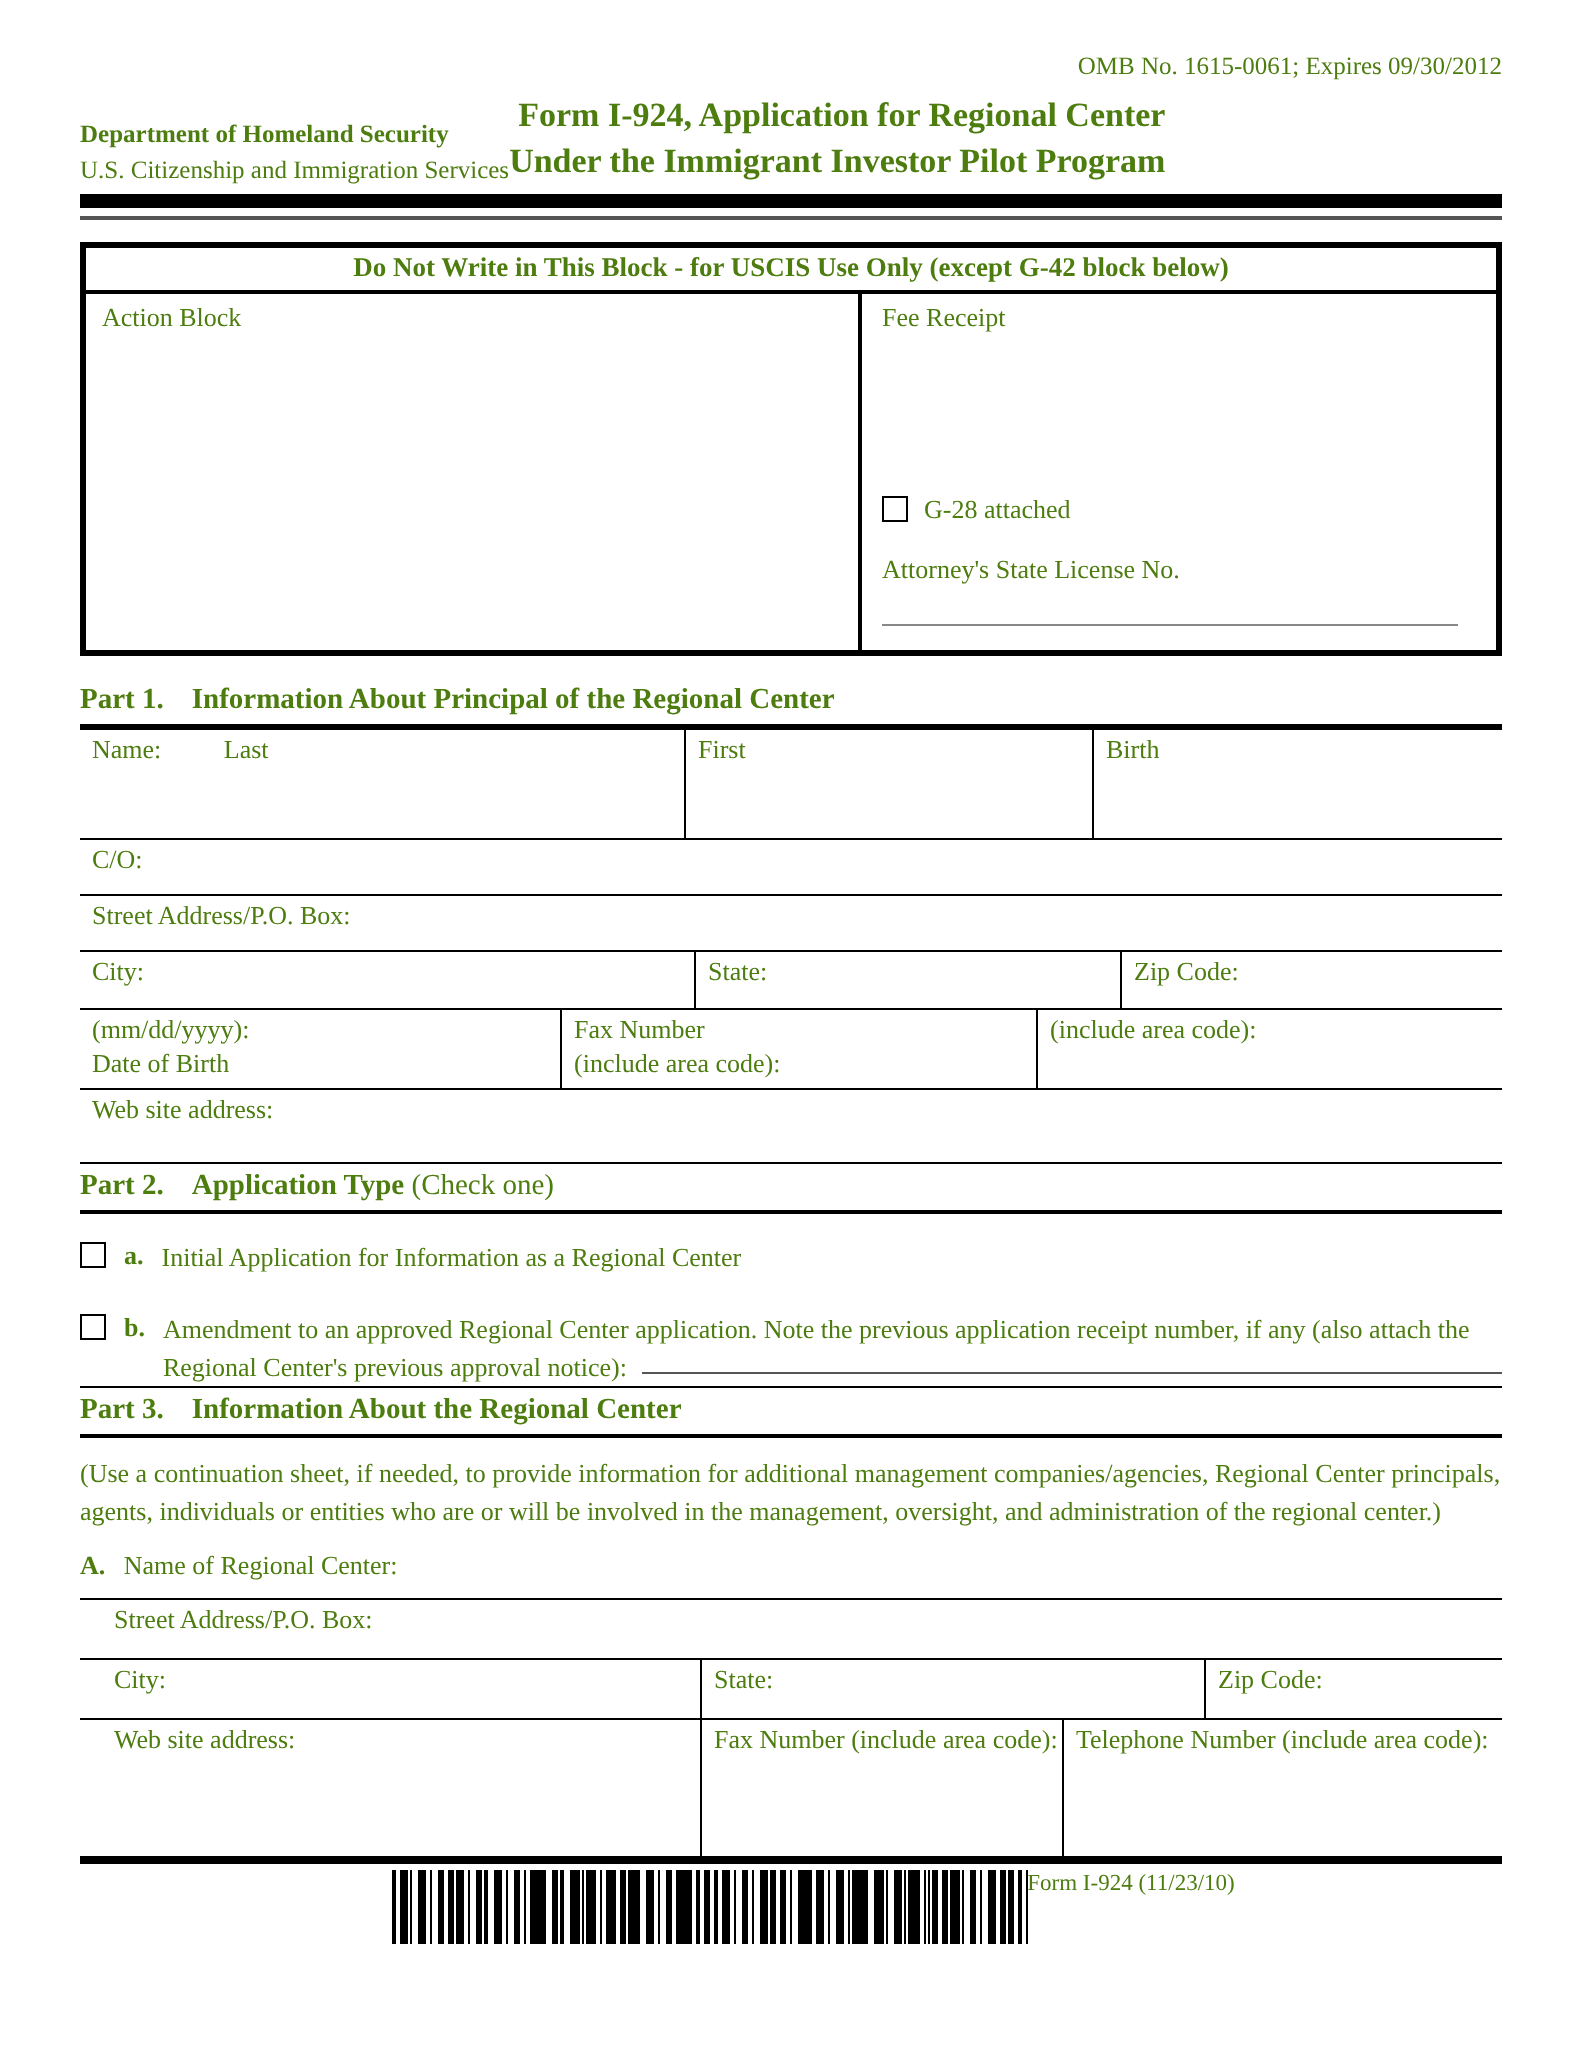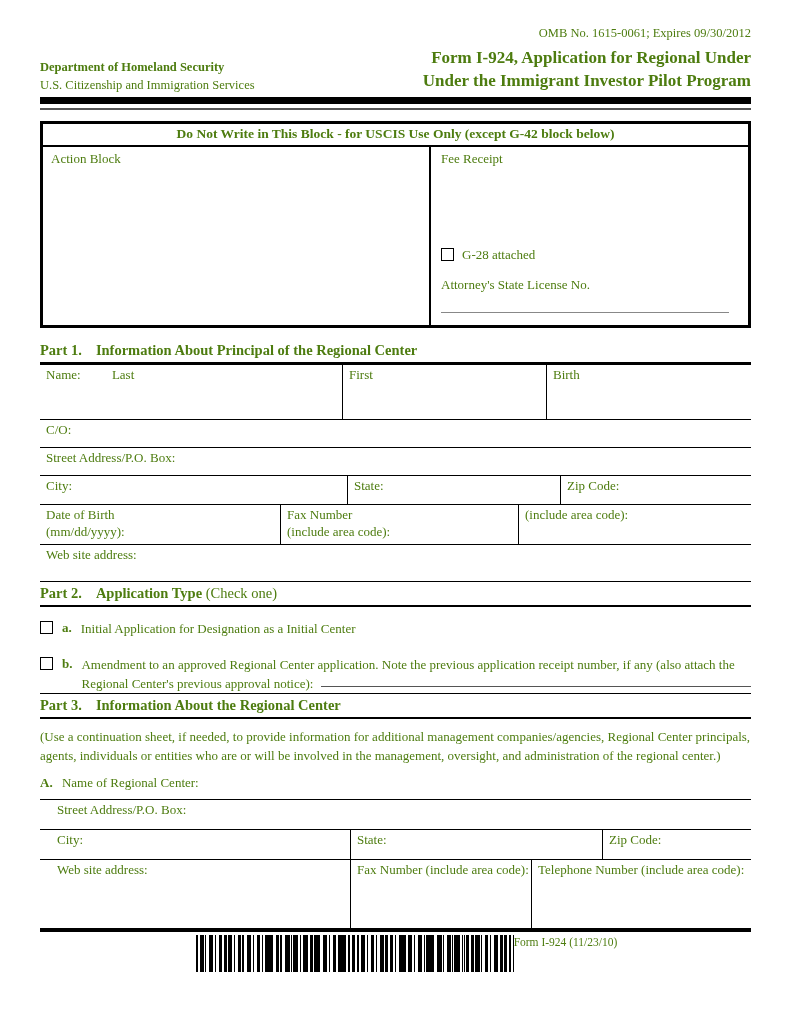--- a/index.html
+++ b/index.html
@@ -8,21 +8,21 @@
     position:relative;
     width:791px; height:1024px;
     background:#fff;
     font-family:"Liberation Serif","DejaVu Serif",serif;
     color:#4d7c0f;
     padding:0 40px;
     overflow:hidden;
   }
   
   .omb-line { margin-top:26px; text-align:right; font-size:12.5px; }
-  .hdr-row { display:flex; justify-content:space-between; align-items:flex-end; margin-top:6px; }
+  .hdr-row { display:flex; align-items:flex-end; margin-top:6px; }
   .agency-bold { font-weight:bold; font-size:12.5px; }
   .agency-sub { font-size:12.5px; margin-top:3px; }
   .form-title { text-align:right; font-weight:bold; font-size:17px; line-height:1.35; }
   .black-bar { margin-top:4px; height:7px; background:#000; }
   .gray-rule { margin-top:4px; height:2px; background:#555; }
 
   
   .uscis-box { margin-top:11px; border:3px solid #000; }
   .uscis-title { text-align:center; font-weight:bold; font-size:13.5px; padding:2px 0 3px; border-bottom:2px solid #000; }
   .uscis-body { display:flex; height:178px; }
@@ -101,21 +101,21 @@
 
 <div class="page">
 
   <div class="omb-line">OMB No. 1615-0061; Expires 09/30/2012</div>
   <div class="hdr-row">
     <div>
       <div class="agency-bold">Department of Homeland Security</div>
       <div class="agency-sub">U.S. Citizenship and Immigration Services</div>
     </div>
     <div class="form-title">
-      <div>Form I-924, Application for Regional Under</div>
+      <div>Form I-924, Application for Regional Center</div>
       <div>Under the Immigrant Investor Pilot Program</div>
     </div>
   </div>
   <div class="black-bar"></div>
   <div class="gray-rule"></div>
 
   <div class="uscis-box">
     <div class="uscis-title">Do Not Write in This Block - for USCIS Use Only  (except G-42 block below)</div>
     <div class="uscis-body">
       <div class="uscis-left">
@@ -165,22 +165,22 @@
     </div>
     <div class="fcell c2">
       <span>State:</span>
     </div>
     <div class="fcell c3">
       <span>Zip Code:</span>
     </div>
   </div>
   <div class="frow p1-dft">
     <div class="fcell c1">
+      <span class="lbl2">(mm/dd/yyyy):</span>
       <span class="lbl2">Date of Birth</span>
-      <span class="lbl2">(mm/dd/yyyy):</span>
     </div>
     <div class="fcell c2">
       <span class="lbl2">Fax Number</span>
       <span class="lbl2">(include area code):</span>
     </div>
     <div class="fcell c3">
       <span class="lbl2">(include area code):</span>
     </div>
   </div>
   <div class="frow p1-web">
@@ -190,21 +190,21 @@
   </div>
 
   <div class="part-heading ruled" style="margin-top:4px;">
     <span class="part-num">Part 2.</span><span class="part-title">Application Type</span>
     <span class="part-title-suffix">(Check one)</span>
   </div>
 
   <div class="opt-row">
     <div class="checkbox"></div>
     <span class="opt-letter">a.</span>
-    <span class="opt-text">Initial Application for Designation as a Initial Center</span>
+    <span class="opt-text">Initial Application for Information as a Regional Center</span>
   </div>
 
   <div class="opt-row" style="margin-top:17px;">
     <div class="checkbox"></div>
     <span class="opt-letter">b.</span>
     <span class="opt-text">
       <span>Amendment to an approved Regional Center application. Note the previous application receipt number, if any (also attach the</span>
       <span class="opt-b-line2">
         <span>Regional Center's previous approval notice):</span>
         <span class="write-line"></span>

